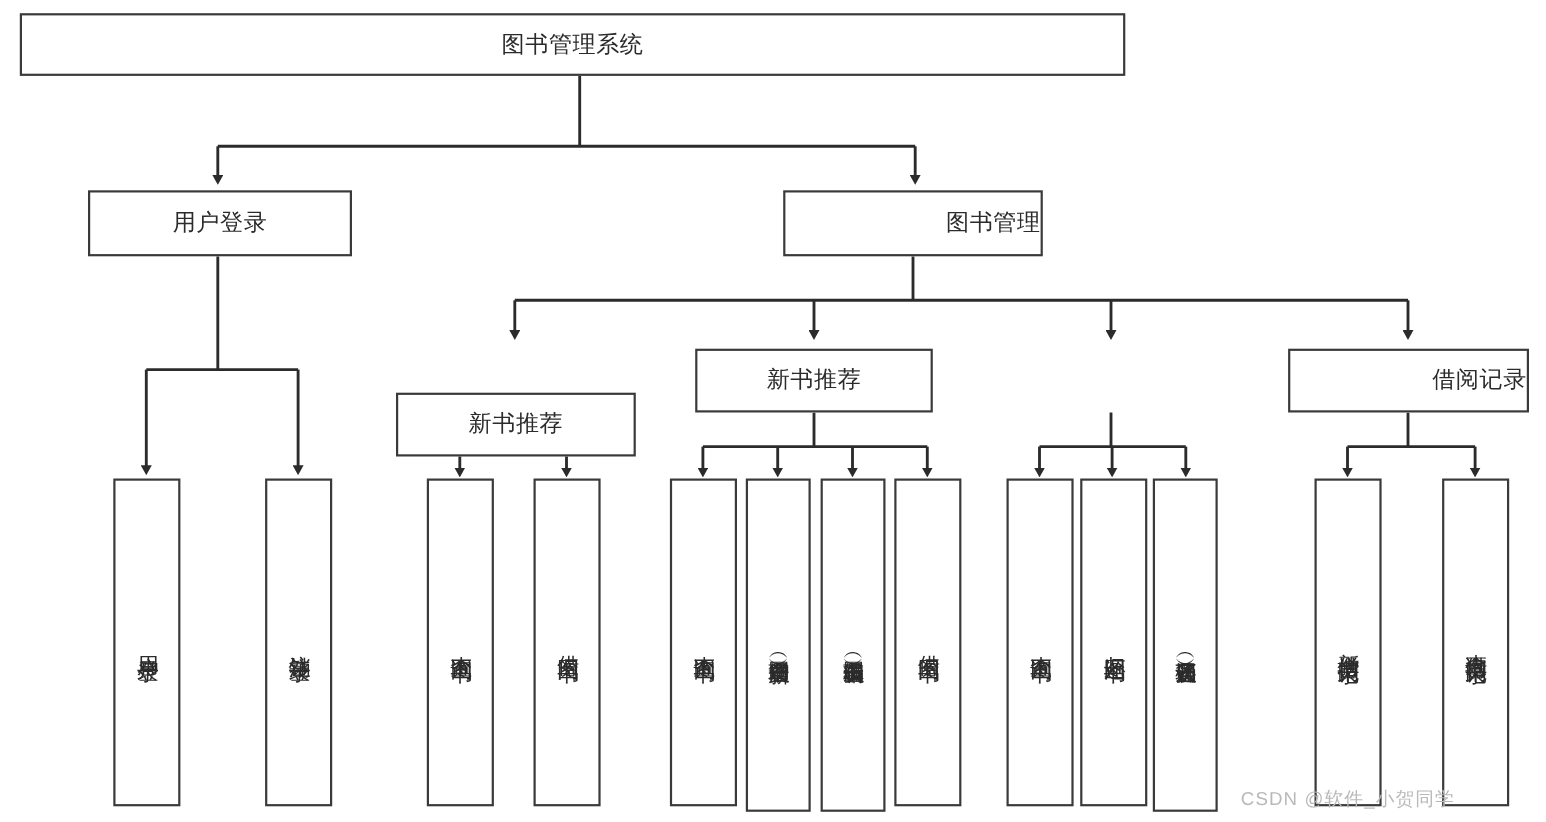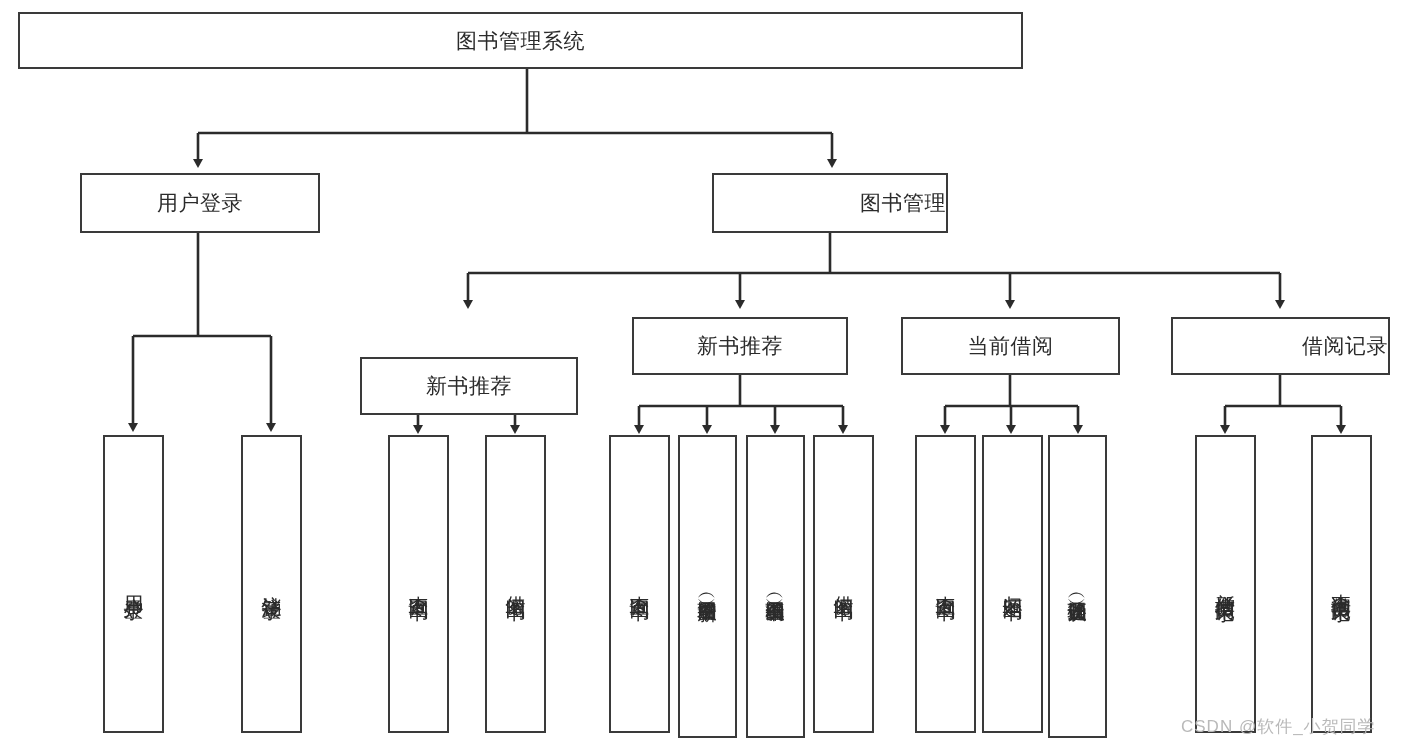--- a/index.html
+++ b/index.html
@@ -131,23 +131,20 @@
   <div class="node horiz" style="left:712px; top:173px; width:236px; height:60px;justify-content:flex-end;">
     <span>图书管理</span>
   </div>
 
   <div class="node horiz" style="left:360px; top:317px; width:218px; height:58px;margin-top:40px;">
     <span>新书推荐</span>
   </div>
   <div class="node horiz" style="left:632px; top:317px; width:216px; height:58px;">
     <span>新书推荐</span>
   </div>
-  <div class="node horiz" style="left:901px; top:317px; width:219px; height:58px;">
-    <span>当前借阅</span>
-  </div>
   <div class="node horiz" style="left:1171px; top:317px; width:219px; height:58px;justify-content:flex-end;">
     <span>借阅记录</span>
   </div>
 
   <div class="node vert" style="left:103px; top:435px; width:61px; height:298px;">
     <span class="vlabel">用户登录</span>
   </div>
   <div class="node vert" style="left:241px; top:435px; width:61px; height:298px;">
     <span class="vlabel">注销登录</span>
   </div>
@@ -182,15 +179,15 @@
     <span class="vlabel">确认归还（管理员）</span>
   </div>
 
   <div class="node vert" style="left:1195px; top:435px; width:61px; height:298px; line-height:1.3;">
     <span class="vlabel">新增借阅记录</span>
   </div>
   <div class="node vert" style="left:1311px; top:435px; width:61px; height:298px; line-height:1.3;">
     <span class="vlabel">查询借阅记录</span>
   </div>
 
-  <div class="watermark" style="left:1181px; top:715px;">CSDN @软件_小贺同学</div>
+  <div class="watermark" style="left:1128px; top:715px;">CSDN @软件_小贺同学</div>
 
 </div>
 
 </body></html>

